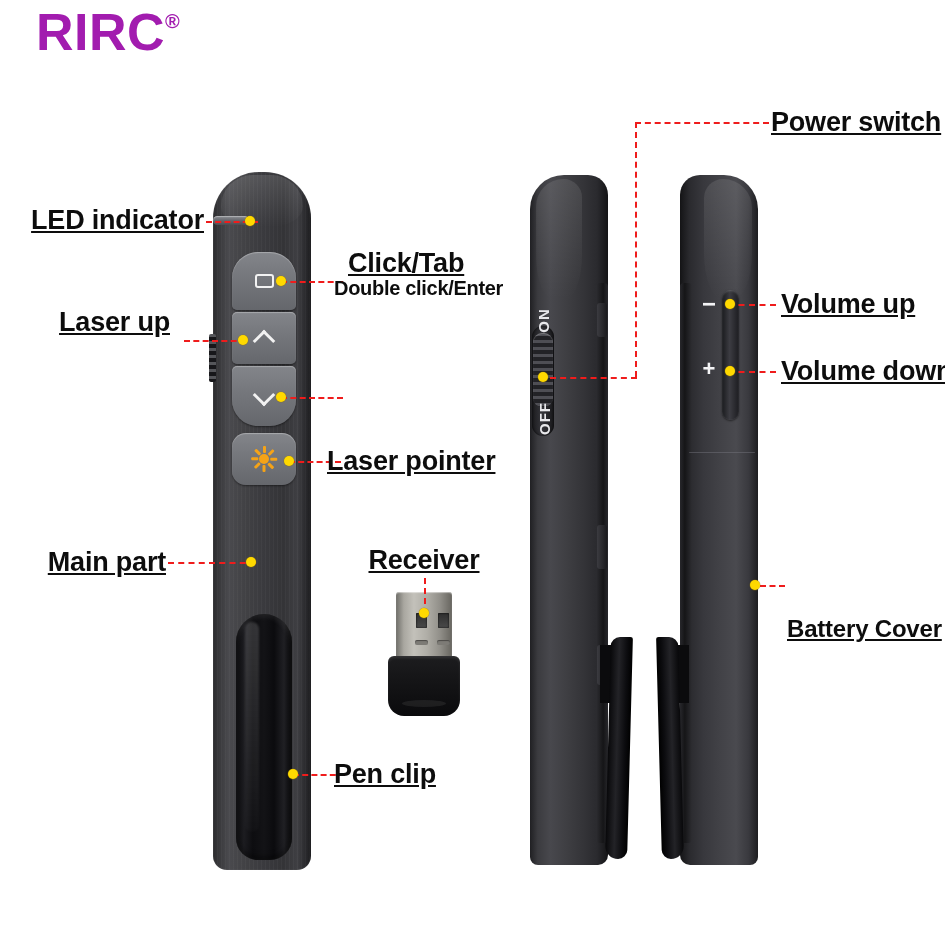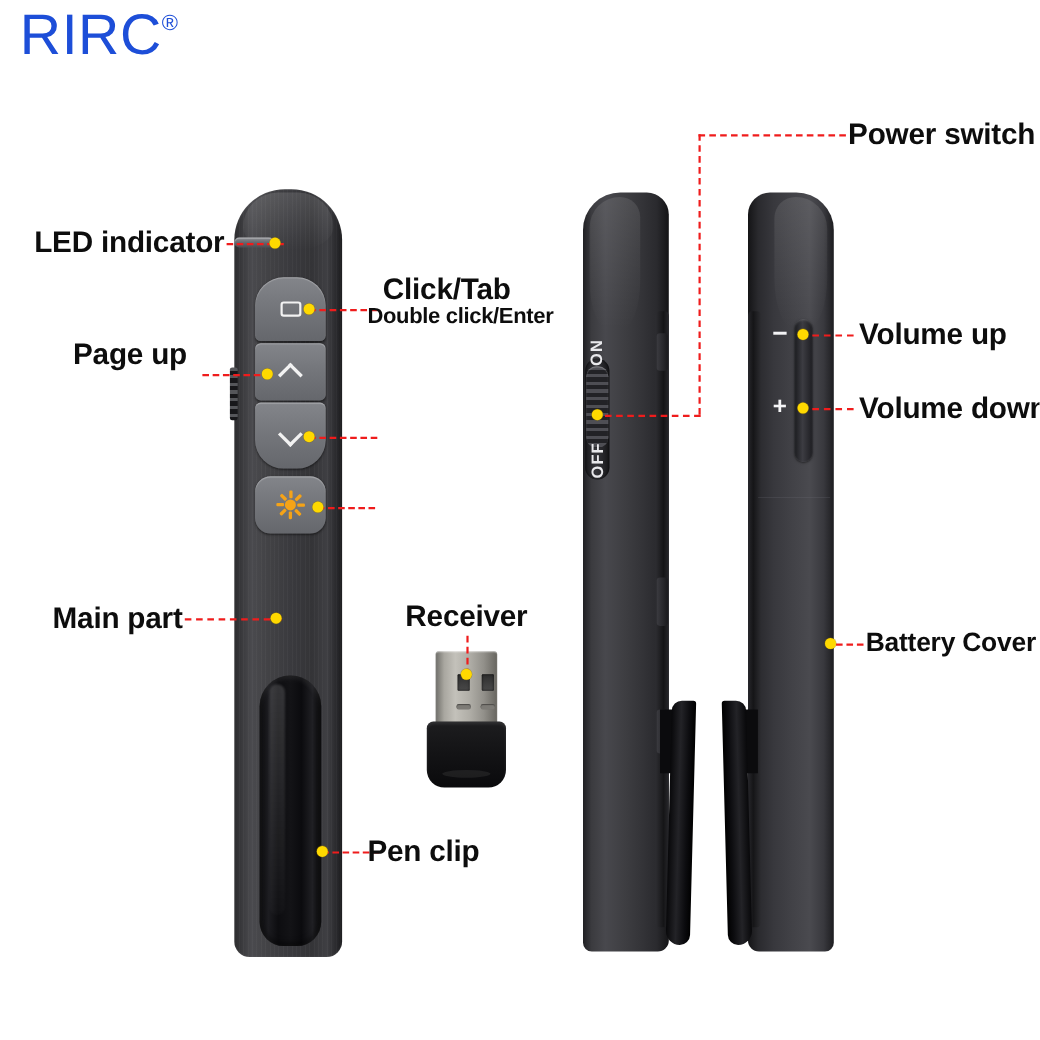--- a/index.html
+++ b/index.html
@@ -16,45 +16,45 @@
   #stage {
     position: absolute;
     inset: 0;
     width: 945px;
     height: 945px;
   }
 
   
   .brand {
     position: absolute;
-    left: 18px;
+    left: 36px;
     top: 6px;
     font-size: 52px;
-    font-weight: 400;
+    font-weight: 700;
     letter-spacing: 0.5px;
-    color: #1d4ed8;
+    color: #a21caf;
     line-height: 1;
     white-space: nowrap;
   }
   .brand .reg {
     font-size: 20px;
     vertical-align: super;
     position: relative;
     top: -4px;
   }
 
   
   .label {
     position: absolute;
     color: #0d0d0d;
     font-weight: bold;
     white-space: nowrap;
     line-height: 1.06;
   }
-  .label .main { display: block; font-size: 27px; letter-spacing: -0.2px; }
+  .label .main { display: block; font-size: 27px; letter-spacing: -0.2px; text-decoration: underline; }
   .label .sub  { display: block; font-size: 20px; letter-spacing: -0.3px; }
   .label.c-right { text-align: right; }
   .label.c-left  { text-align: left; }
   .label.c-center{ text-align: center; }
 
   
   .lead-h {
     position: absolute;
     height: 0;
     border-top: 2px dashed #ef1c1c;
@@ -576,24 +576,27 @@
   <div class="label c-right" style="left:14px; top:206px; width:190px;">
     <span class="main">LED indicator</span>
   </div>
 
   <div class="label c-left" style="left:334px; top:249px;">
     <span class="main" style="padding-left:14px;">Click/Tab</span>
     <span class="sub">Double click/Enter</span>
   </div>
 
   <div class="label c-right" style="left:0px; top:308px; width:182px;">
-    <span class="main" style="padding-right:12px;">Page up</span>
-  </div>
-
-
+    <span class="main" style="padding-right:12px;">Laser up</span>
+  </div>
+
+
+  <div class="label c-left" style="left:327px; top:447px;">
+    <span class="main">Laser pointer</span>
+  </div>
 
   <div class="label c-center" style="left:344px; top:546px; width:160px;">
     <span class="main">Receiver</span>
   </div>
 
   <div class="label c-right" style="left:0px; top:548px; width:166px;">
     <span class="main">Main part</span>
   </div>
 
   <div class="label c-left" style="left:334px; top:760px;">
@@ -606,16 +609,16 @@
 
   <div class="label c-left" style="left:781px; top:290px;">
     <span class="main">Volume up</span>
   </div>
 
   <div class="label c-left" style="left:781px; top:357px;">
     <span class="main">Volume down</span>
   </div>
 
   <div class="label c-left" style="left:787px; top:572px;">
-    <span class="main" style="font-size:24px;">Battery Cover</span>
+    <span class="main" style="font-size:24px;margin-top:44px;">Battery Cover</span>
   </div>
 
 </div>
 
 </body></html>

